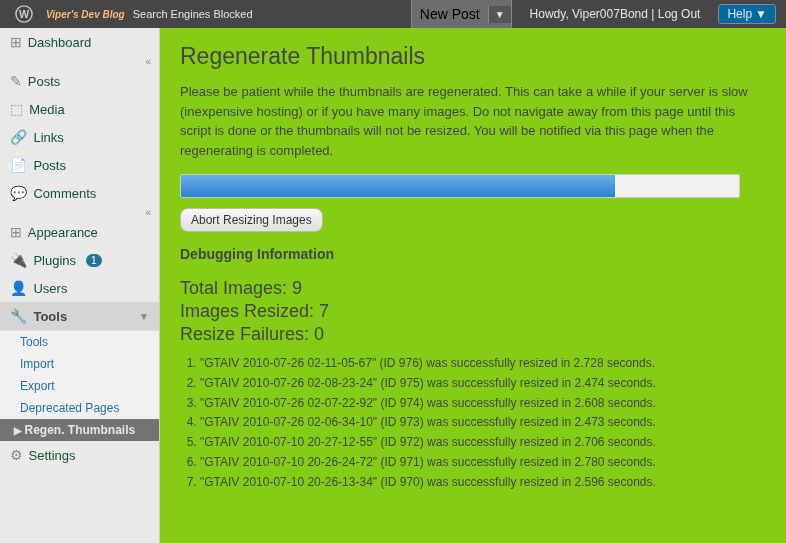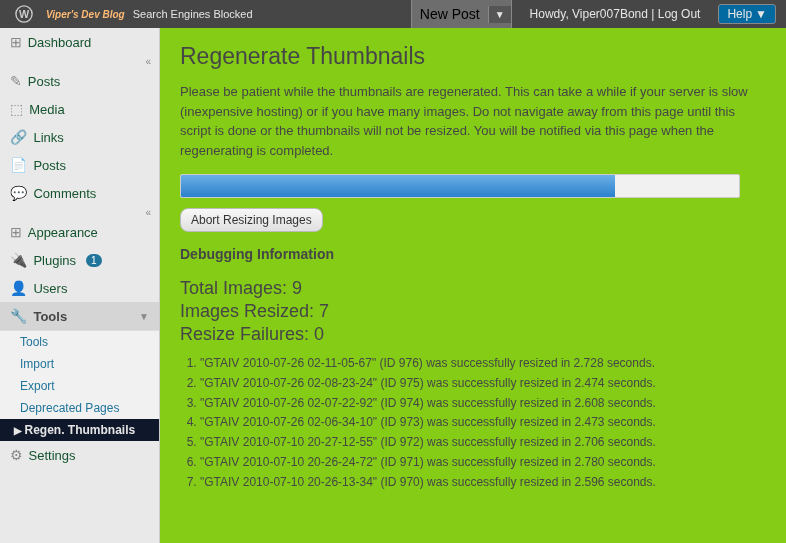--- a/index.html
+++ b/index.html
@@ -119,21 +119,21 @@
     .submenu-item {
       display: block;
       padding: 4px 10px 4px 20px;
       color: #21759b;
       cursor: pointer;
       font-size: 12px;
       text-decoration: none;
     }
     .submenu-item.active-sub {
       color: #e5e5e5;
-      background: #0f172a;
+      background: #737373;
       font-weight: bold;
       padding-left: 14px;
     }
     .submenu-item.active-sub::before {
       content: '▶ ';
       font-size: 10px;
     }
 
     
     .badge {

